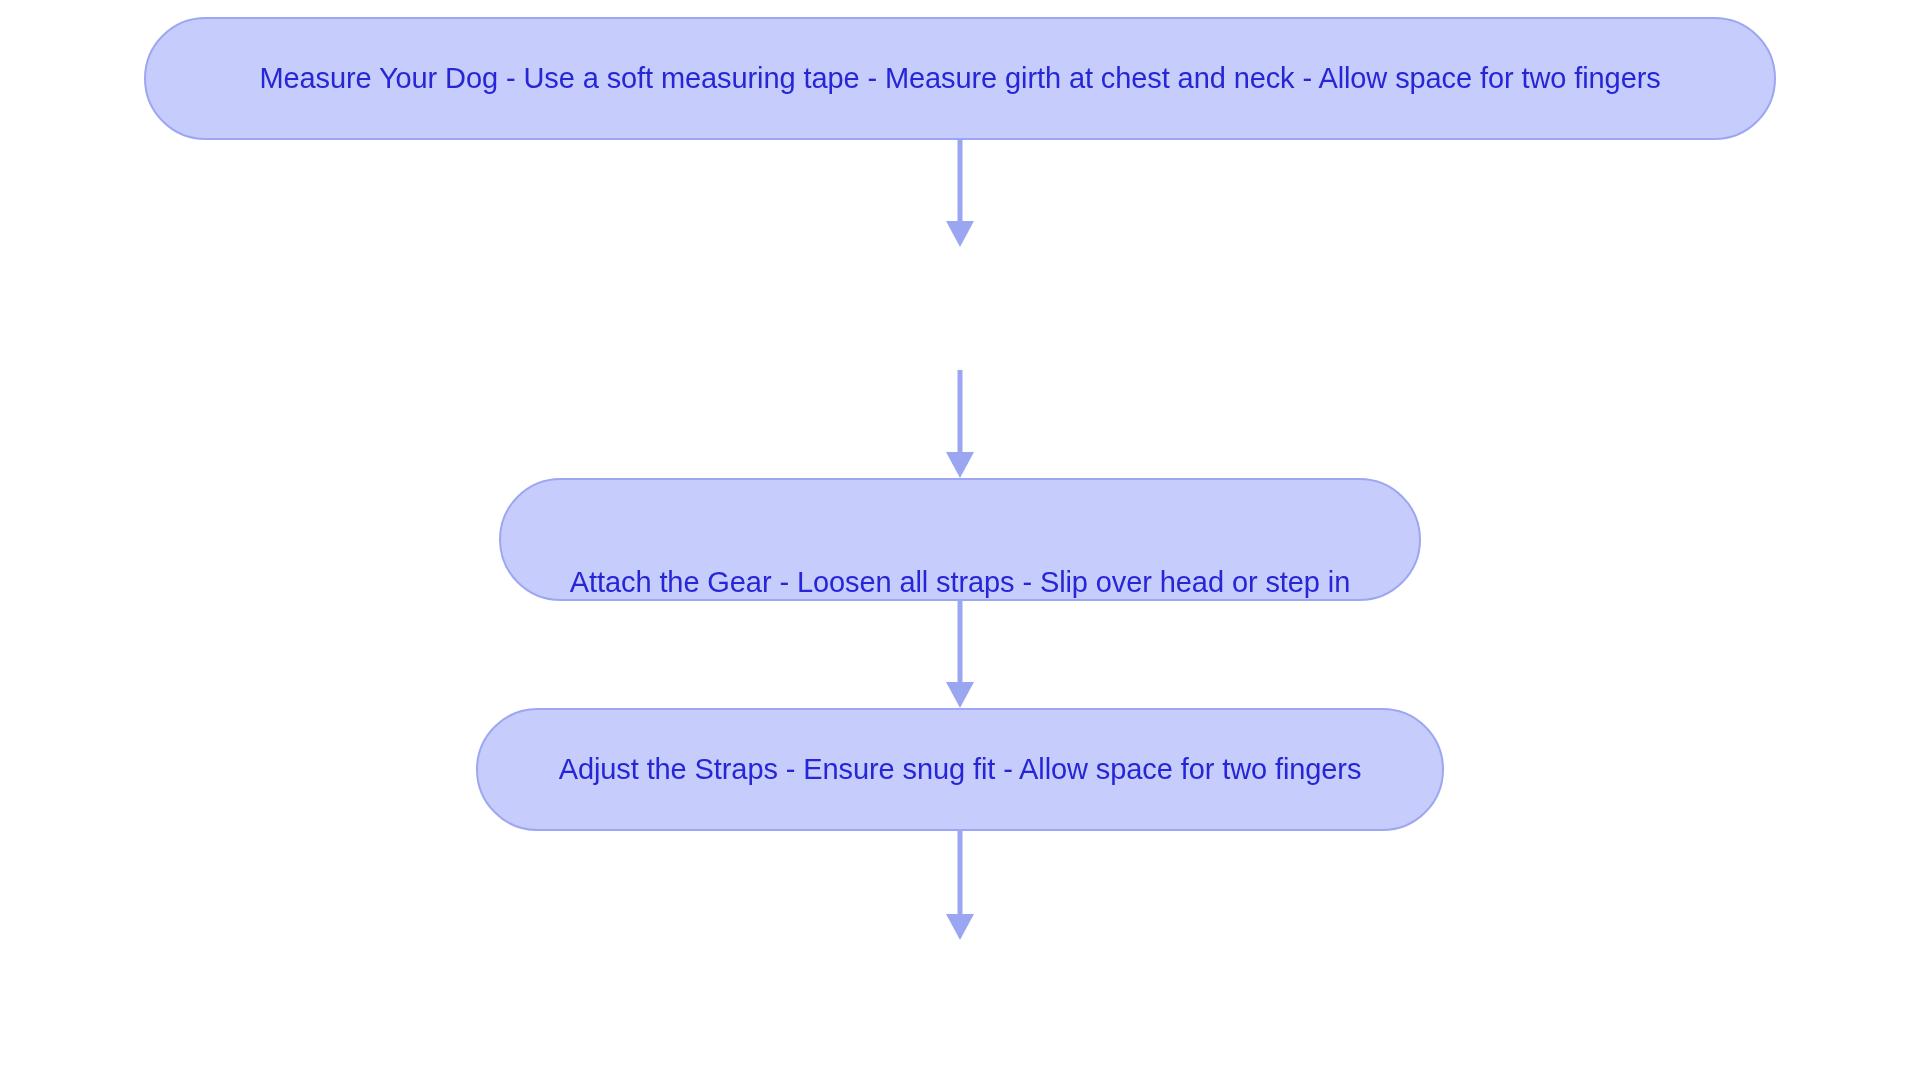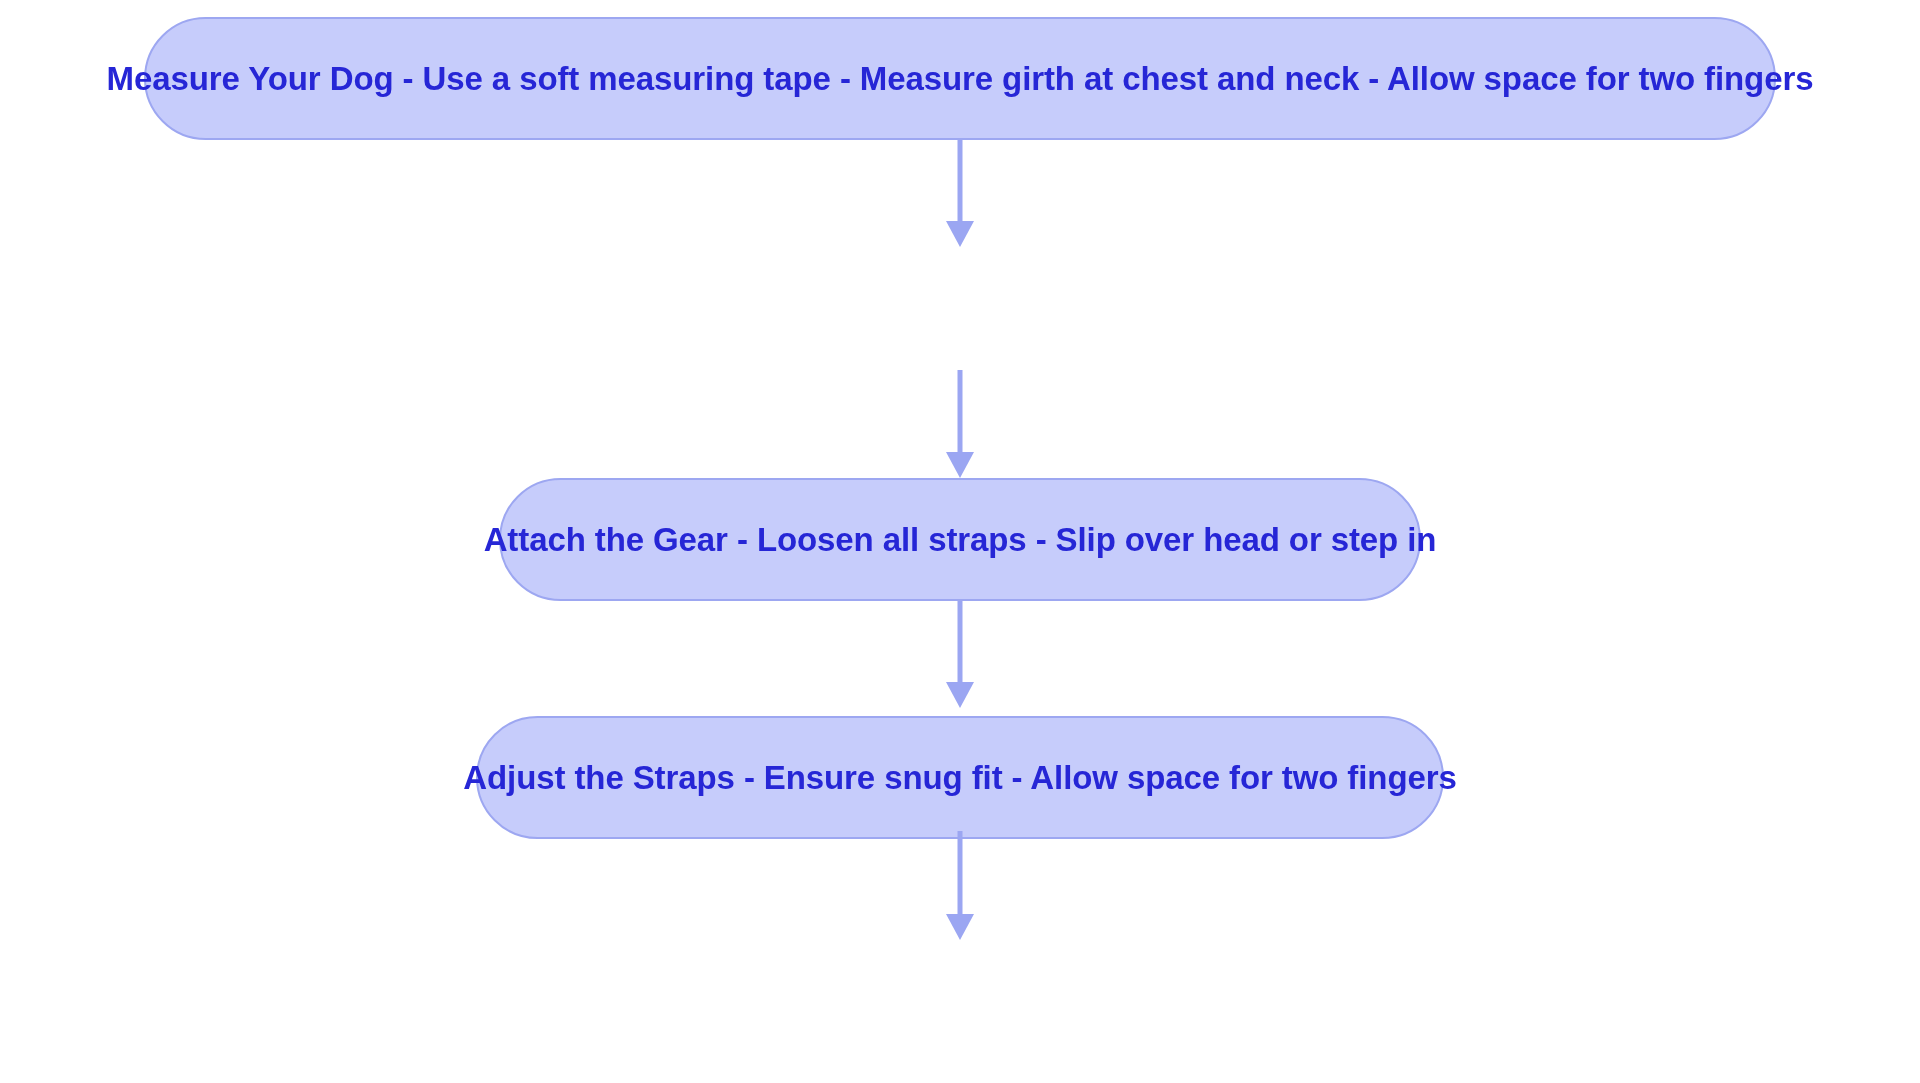--- a/index.html
+++ b/index.html
@@ -31,22 +31,22 @@
     border: 2px solid #9da7f1;
     border-radius: 70px;
     height: 123px;
     left: 50%;
     transform: translateX(-50%);
   }
 
   .flow-node-label {
     color: #2626d6;
     font-family: "Liberation Sans", sans-serif;
-    font-size: 33px;
-    font-weight: 700;
+    font-size: 29px;
+    font-weight: 400;
     line-height: 1.15;
     letter-spacing: -0.1px;
     white-space: nowrap;
     text-align: center;
   }
 
   .flow-edge {
     position: absolute;
     left: 50%;
     transform: translateX(-50%);
@@ -70,22 +70,22 @@
     width: 0;
     height: 0;
     border-left: 14px solid transparent;
     border-right: 14px solid transparent;
     border-top: 26px solid #9ba6f2;
   }
 
   
   #node-0 { top: 17px;  width: 1632px; }
   #node-1 { top: 247px; width: 1250px; }
-  #node-2 { top: 478px; width: 922px;  }
-  #node-3 { top: 708px; width: 968px; margin-top: 8px;  }
+  #node-2 { top: 478px; width: 922px; align-items: flex-end;  }
+  #node-3 { top: 708px; width: 968px;  }
   #node-4 { top: 940px; width: 1072px; }
 
   
   #edge-0 { top: 140px; height: 107px; }
   #edge-0 .edge-stem { height: 81px; }
   #edge-1 { top: 370px; height: 108px; }
   #edge-1 .edge-stem { height: 82px; }
   #edge-2 { top: 601px; height: 107px; }
   #edge-2 .edge-stem { height: 81px; }
   #edge-3 { top: 831px; height: 109px; }

